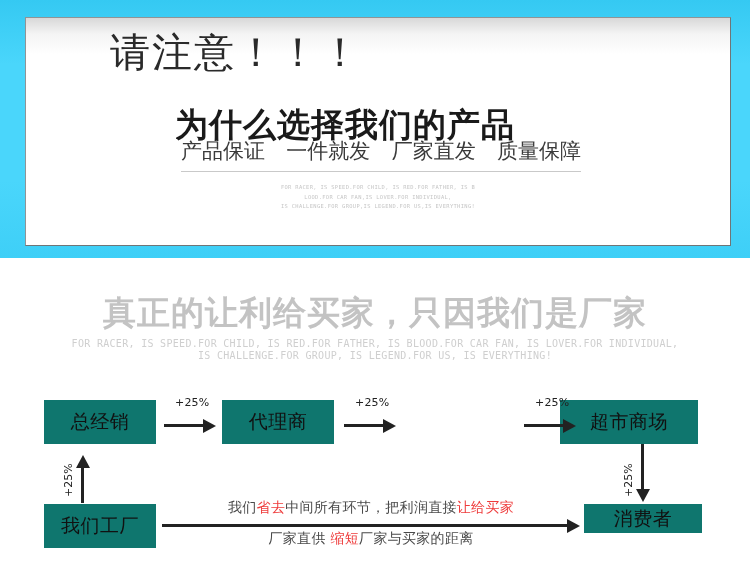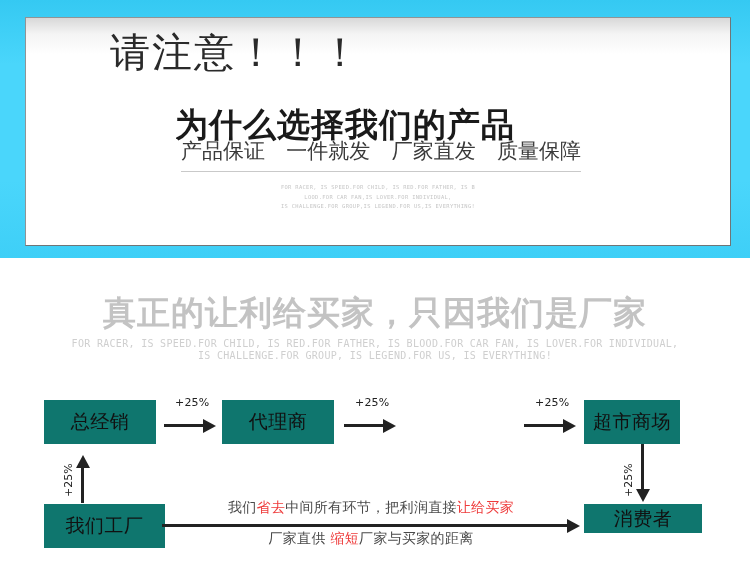--- a/index.html
+++ b/index.html
@@ -139,23 +139,23 @@
     justify-content: center;
     letter-spacing: 0.5px;
     white-space: nowrap;
     box-sizing: border-box;
   }
 
   
   #node-distributor { left: 44px;  top: 400px; width: 112px; height: 44px; }
   #node-agent       { left: 222px; top: 400px; width: 112px; height: 44px; }
   #node-wholesaler  { left: 402px; top: 400px; width: 112px; height: 44px; }
-  #node-supermarket { left: 584px; top: 400px; width: 96px; height: 44px; }
-  
-  #node-factory     { left: 44px;  top: 504px; width: 121px; height: 44px; }
+  #node-supermarket { left: 560px; top: 400px; width: 138px; height: 44px; }
+  
+  #node-factory     { left: 44px;  top: 504px; width: 112px; height: 44px; }
   #node-consumer    { left: 584px; top: 504px; width: 118px; height: 29px; }
 
   
   .h-arrow {
     position: absolute;
     height: 14px;
   }
   .h-arrow .shaft {
     position: absolute;
     left: 0; top: 5px;

